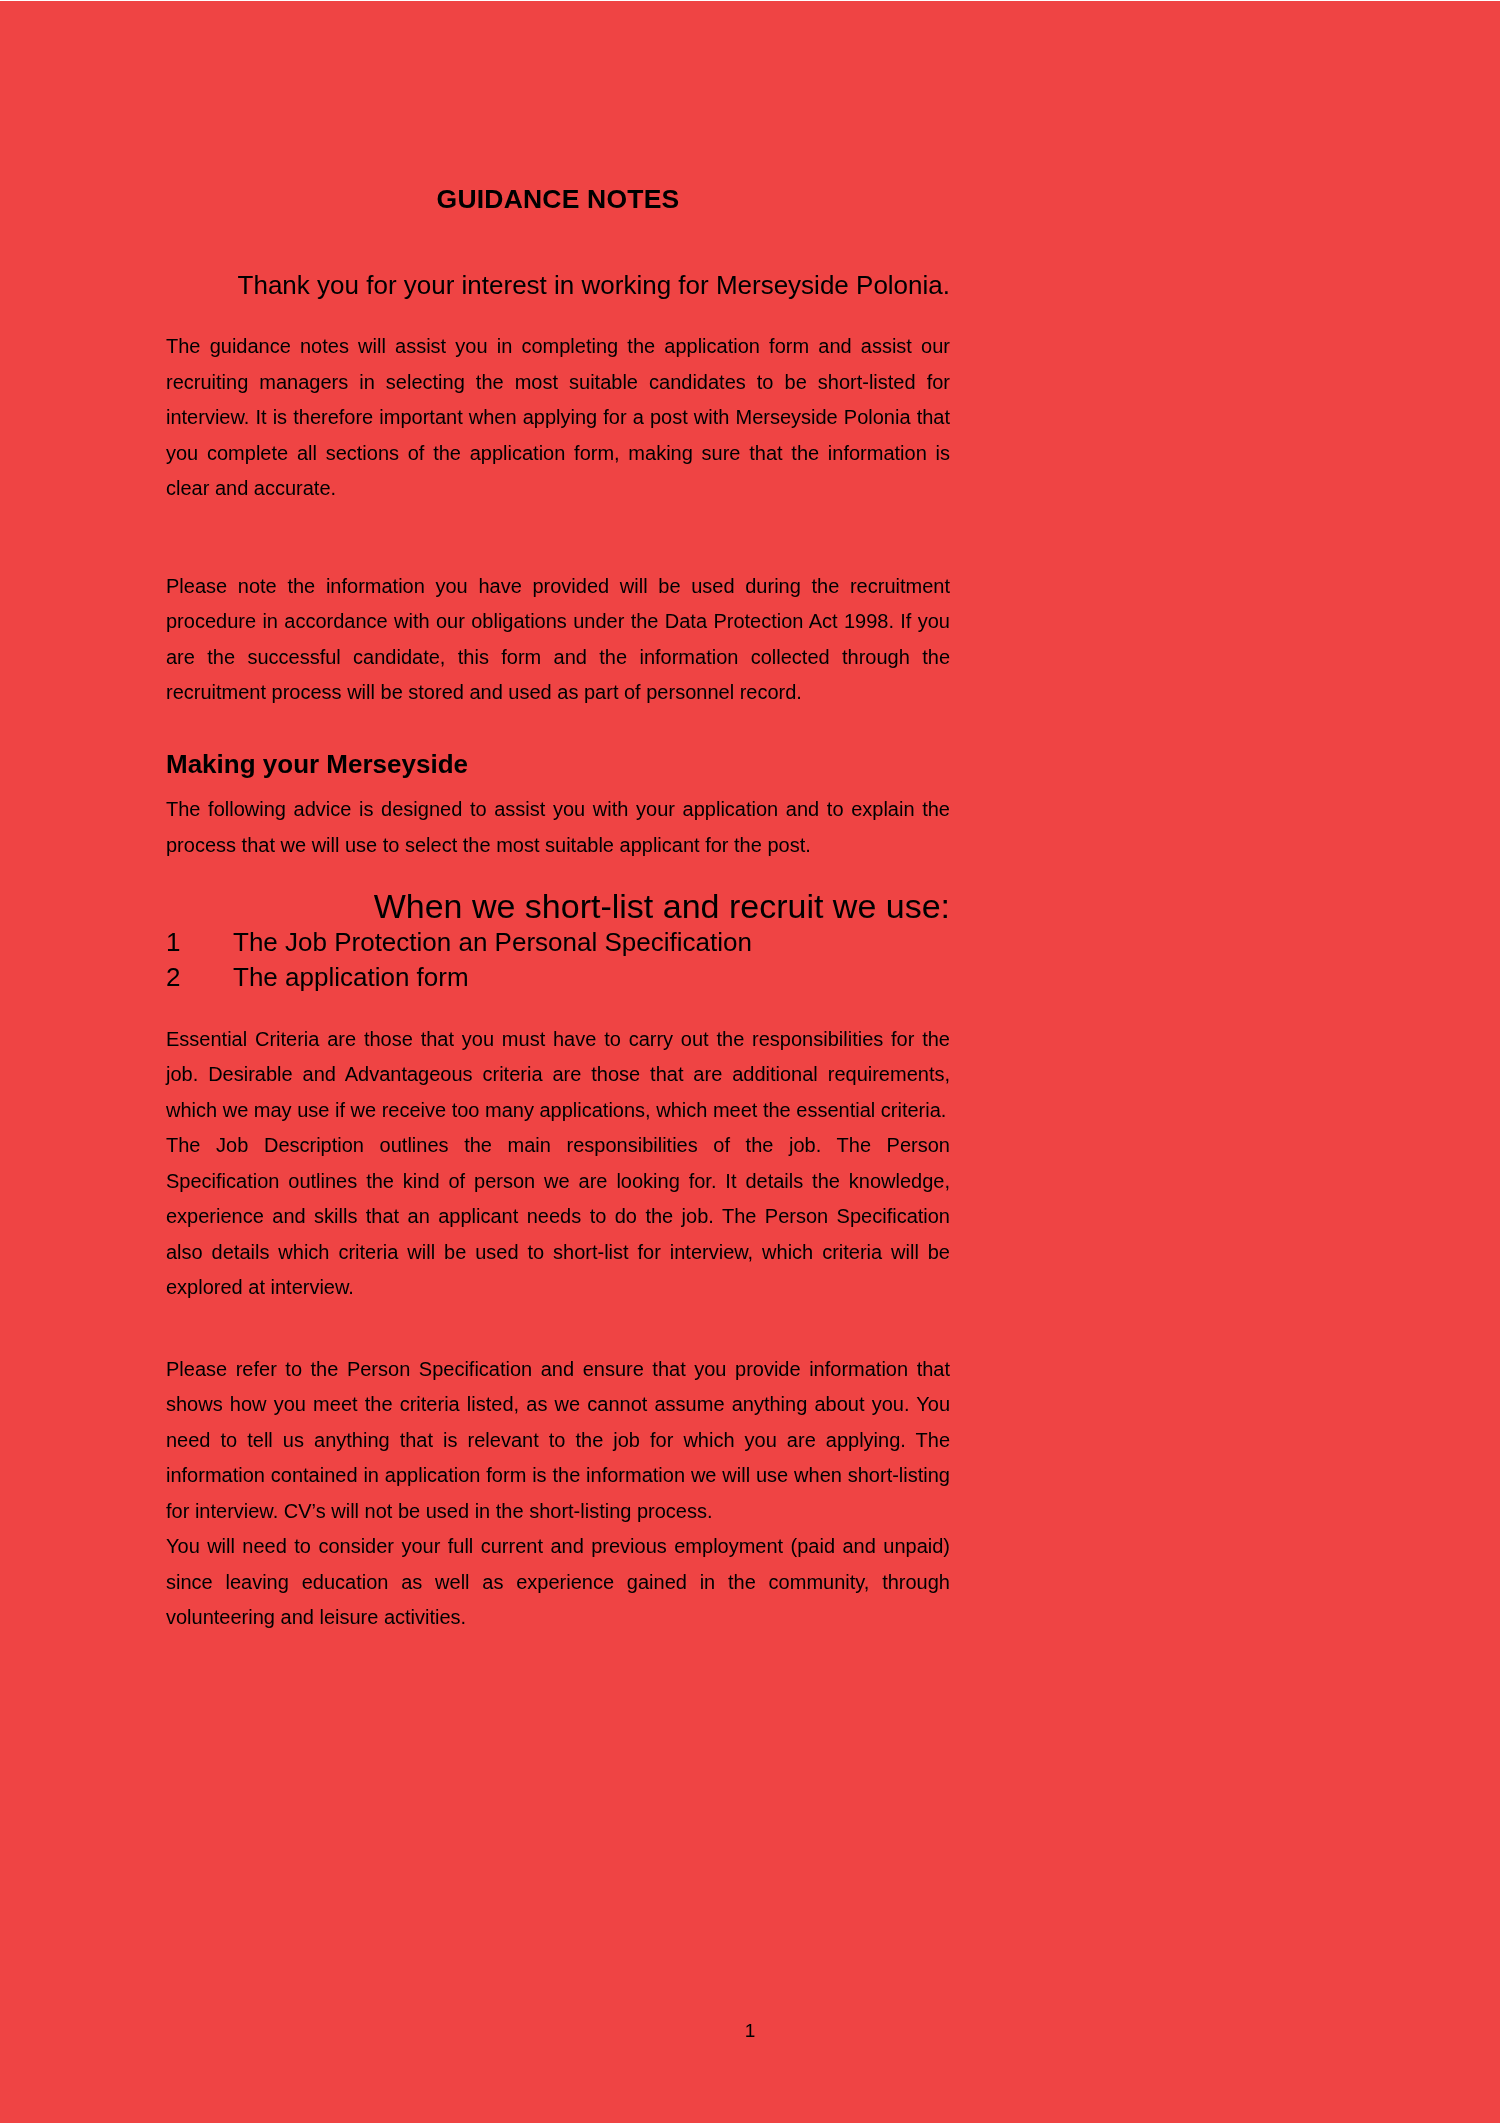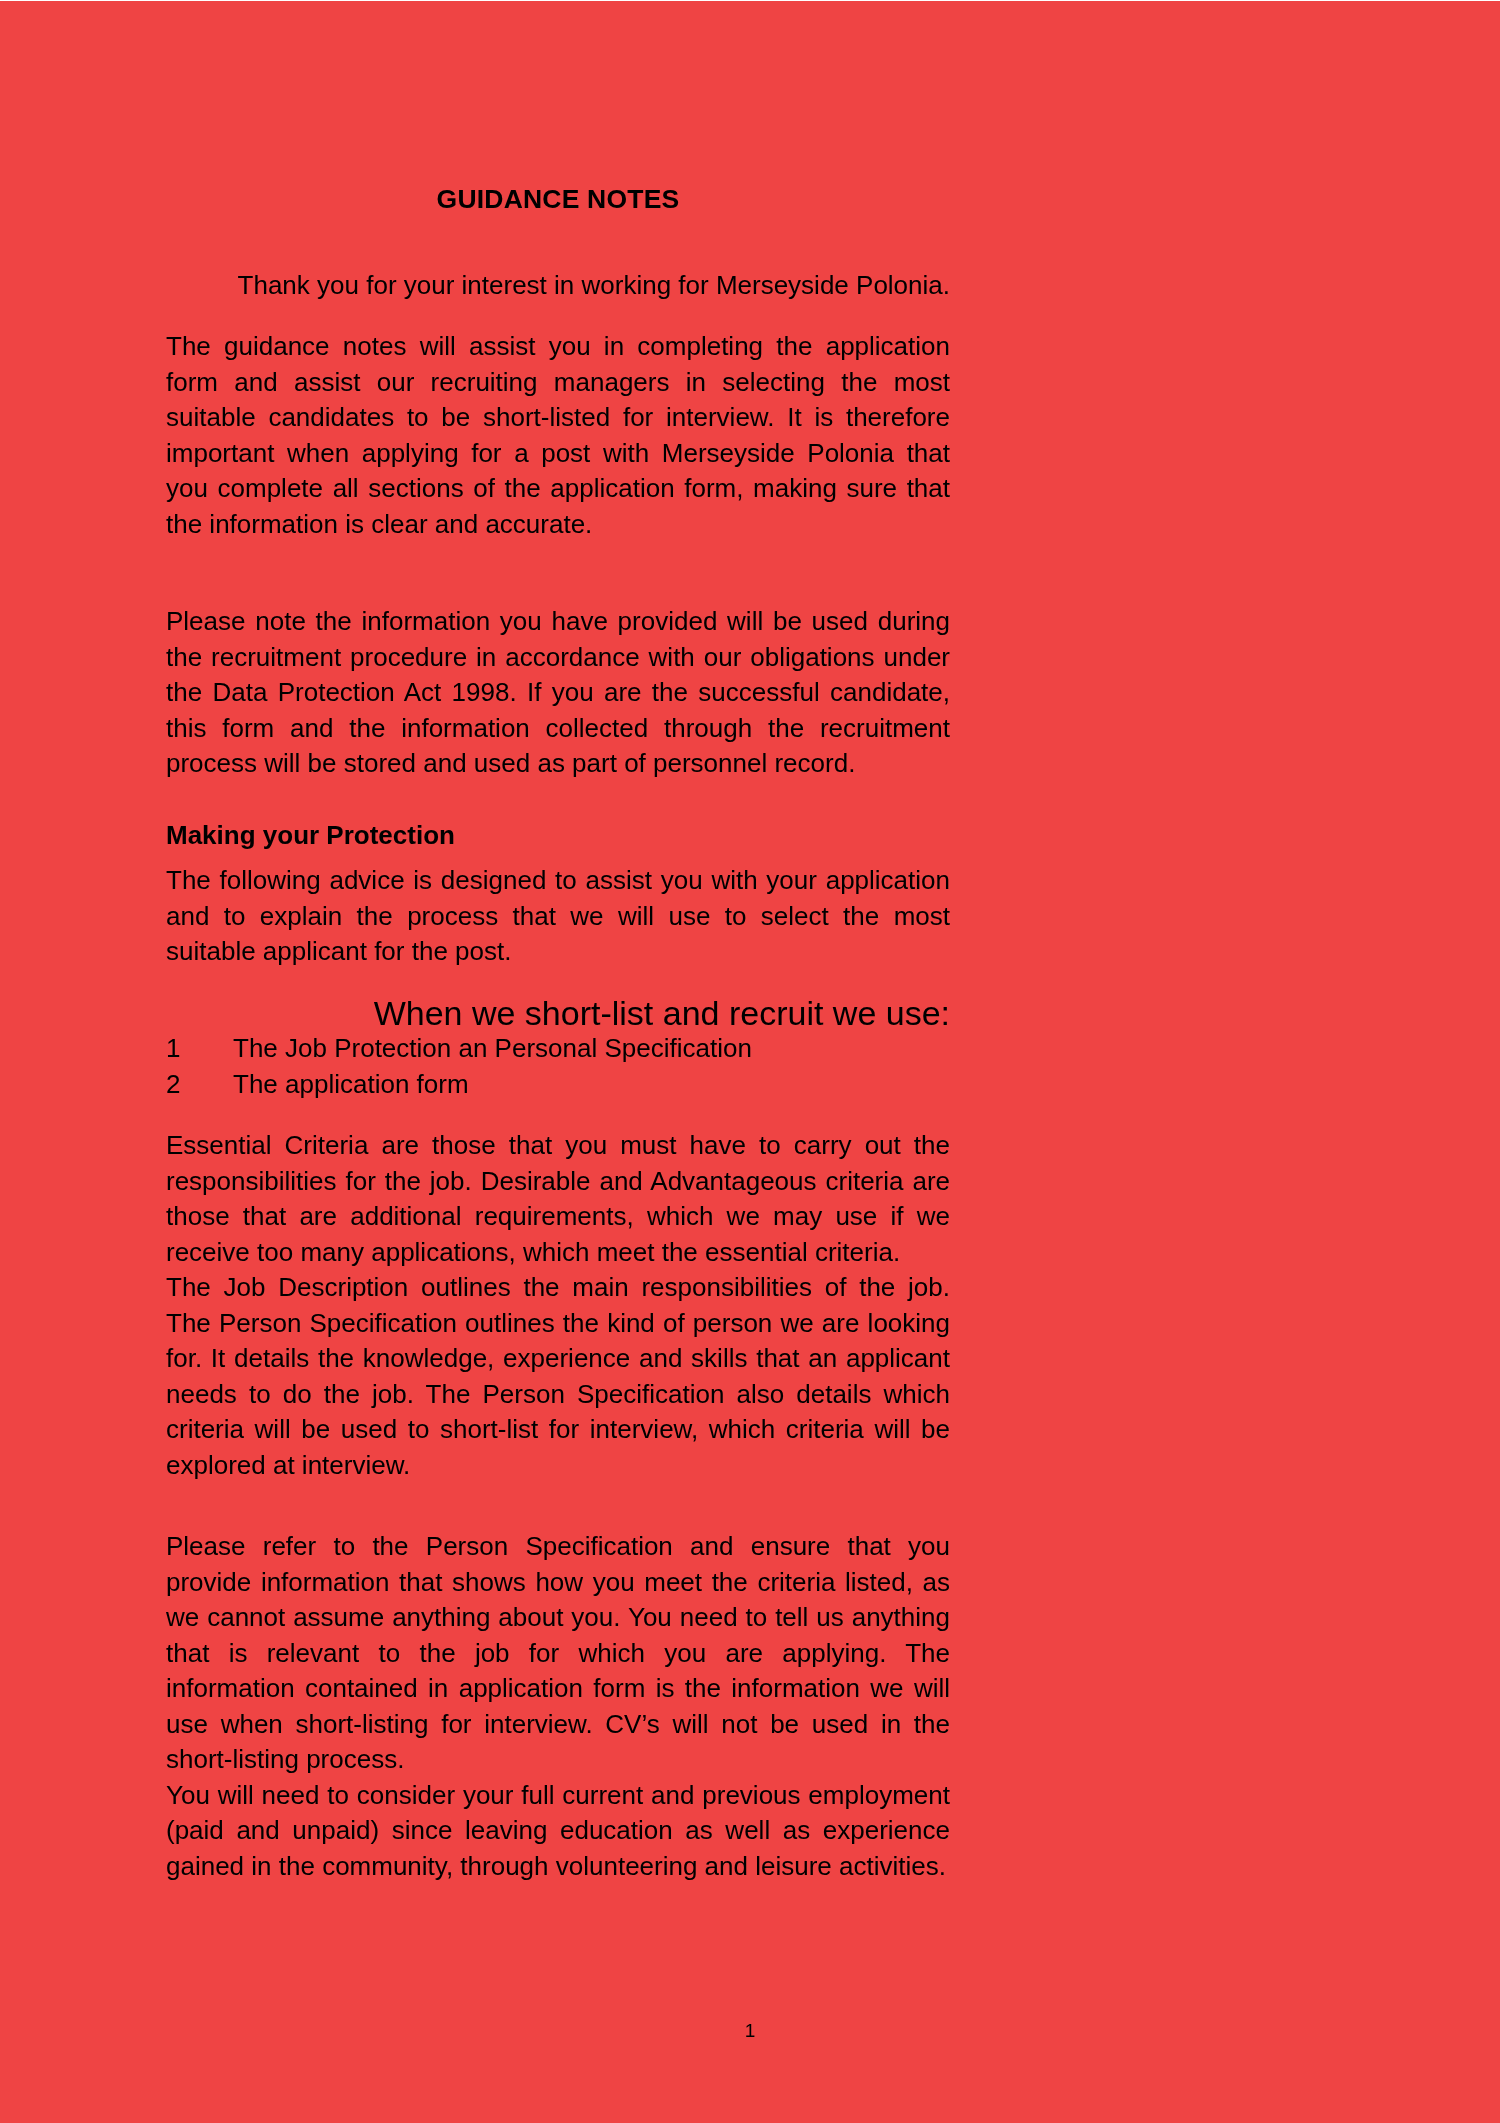--- a/index.html
+++ b/index.html
@@ -29,21 +29,21 @@
   .doc-title {
     text-align: center;
     font-weight: bold;
     font-size: 26.5px;
     letter-spacing: 0.2px;
     margin: 0;
     padding-top: 183px;
     line-height: 1.2;
   }
   .para {
-    font-size: 26px;
+    font-size: 20px;
     line-height: 35.5px;
     text-align: justify;
     text-justify: inter-word;
     margin: 0;
     -webkit-hyphens: none;
     hyphens: none;
   }
   .heading {
     font-size: 26px;
     font-weight: bold;
@@ -116,21 +116,21 @@
 
     <div class="gap-xl"></div>
 
 
     <div class="gap-xs"></div>
 
     <p class="para">Please note the information you have provided will be used during the recruitment procedure in accordance with our obligations under the Data Protection Act 1998. If you are the successful candidate, this form and the information collected through the recruitment process will be stored and used as part of personnel record.</p>
 
     <div class="gap-lg"></div>
 
-    <h2 class="heading">Making your Protection</h2>
+    <h2 class="heading">Making your Merseyside</h2>
 
     <div class="gap-xs"></div>
 
     <p class="para">The following advice is designed to assist you with your application and to explain the process that we will use to select the most suitable applicant for the post.</p>
 
     <div class="gap-md"></div>
 
     <p class="plain">When we short-list and recruit we use:</p>
 
     <ul class="num-list">

